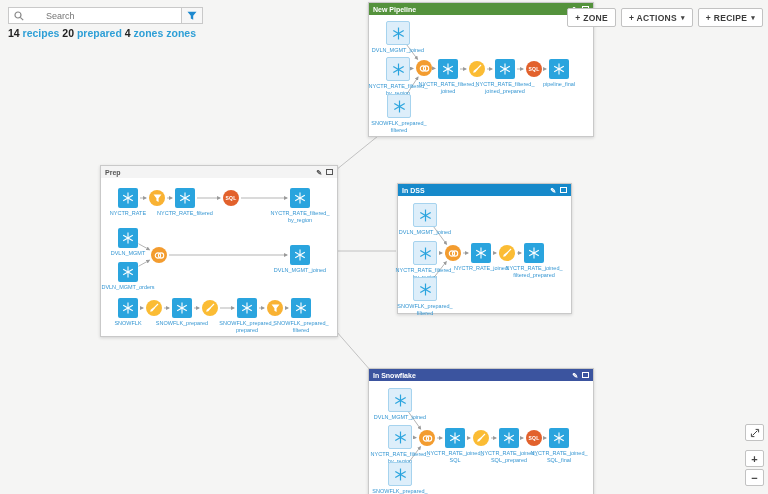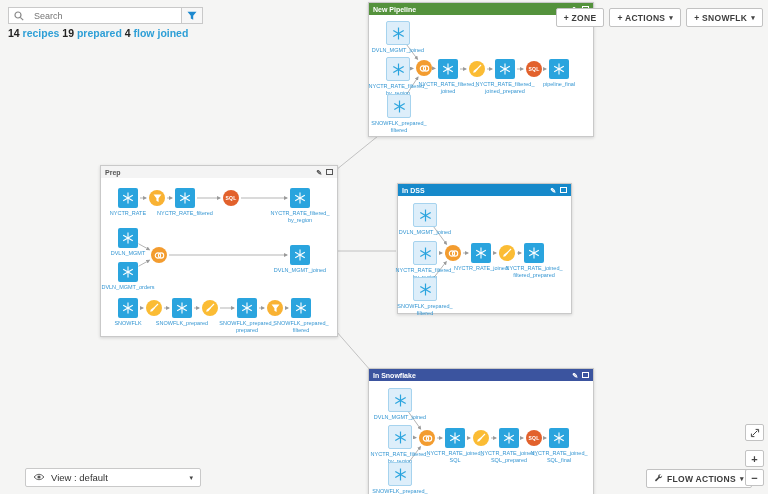--- a/index.html
+++ b/index.html
@@ -1,20 +1,20 @@
 <!DOCTYPE html>
 <html><head>
 <meta charset="utf-8">
 <style>
   html,body { margin:0; padding:0; font-family:"Liberation Sans", sans-serif; }
   .canvas { position:relative; width:768px; height:494px; background:#f5f5f4; overflow:hidden; }
 
   
   .searchbar { position:absolute; left:8px; top:7px; display:flex; height:17px; z-index:30; }
-  .search-box { display:flex; align-items:center; gap:8px; width:162px; background:#fff; border:1px solid #c9c9c9; padding:0 5px; }
+  .search-box { display:flex; align-items:center; gap:20px; width:162px; background:#fff; border:1px solid #c9c9c9; padding:0 5px; }
   .search-box input { border:none; outline:none; flex:1; font-size:9px; color:#444; background:transparent; font-family:"Liberation Sans", sans-serif; }
   .filter-seg { width:20px; display:flex; align-items:center; justify-content:center; background:#f7f7f7; border:1px solid #c9c9c9; border-left:none; }
   .all-seg { width:82px; display:flex; align-items:center; justify-content:space-between; background:#fff; border:1px solid #c9c9c9; border-left:none; padding:0 6px; font-size:9px; color:#333; }
   .caret { font-size:7px; color:#444; }
   .counts { position:absolute; left:8px; top:27px; font-size:10.5px; z-index:30; }
   .counts b { color:#222; font-weight:bold; }
   .counts a { color:#2e9fd6; text-decoration:none;font-weight:bold; }
 
   .topbtns { position:absolute; right:5px; top:8px; display:flex; gap:5px; z-index:30;margin-left:36px; }
   .btn { display:flex; align-items:center; gap:4px; height:17px; background:#fff; border:1px solid #c2c2c2; border-radius:2px;
@@ -71,36 +71,36 @@
         <svg width="10" height="10" viewBox="0 0 10 10">
             <path d="M0.5 0.8 h9 L6.2 4.8 V8.8 L3.8 7.4 V4.8 z" fill="#1d89cf"></path>
           </svg>
       </span>
     </div>
   </div>
 
   <div class="counts">
     <b>14</b>
     <a href="#">recipes</a>
-    <b>19</b>
+    <b>20</b>
     <a href="#">prepared</a>
     <b>4</b>
-    <a href="#">flow joined</a>
+    <a href="#">zones zones</a>
   </div>
 
   <div class="topbtns">
     <div class="btn">
       <span>+ ZONE</span>
     </div>
     <div class="btn">
       <span>+ ACTIONS</span>
       <span class="caret">▾</span>
     </div>
     <div class="btn">
-      <span>+ SNOWFLK</span>
+      <span>+ RECIPE</span>
       <span class="caret">▾</span>
     </div>
   </div>
 
   <div class="zone" style="left:368px;top:2px;width:224px;height:133px">
     <div class="zone-header" style="background: rgb(84, 146, 60); color: rgb(255, 255, 255);">
       <span class="zone-title">New Pipeline</span>
       <span class="zone-icons">
         <span class="zicon">✎</span>
         <span class="sqicon"></span>
@@ -568,40 +568,21 @@
               <line x1="1.2" y1="3.2" x2="10.8" y2="8.8"></line>
               <line x1="10.8" y1="3.2" x2="1.2" y2="8.8"></line>
             </g>
           </svg>
         </div>
         <div class="nlabel" style="left: 144px; top: 69px;">NYCTR_RATE_joined_
 SQL_final</div>
       </div>
   </div>
 
-  <div class="view-select">
-    <span>
-      <svg width="12" height="8" viewBox="0 0 12 8">
-          <path d="M1 4 Q6 -1.5 11 4 Q6 9.5 1 4 z" fill="none" stroke="#555" stroke-width="0.9"></path>
-          <circle cx="6" cy="4" r="1.6" fill="#555"></circle>
-        </svg>
-    </span>
-    <span>View : default</span>
-    <span class="caret">▾</span>
-  </div>
-
-  <div class="btn flow-actions">
-    <span>
-      <svg width="9" height="9" viewBox="0 0 12 12">
-          <path d="M10.8 3.2 a3 3 0 0 1 -3.6 3.6 L3.4 10.6 a1.1 1.1 0 0 1 -1.6 -1.6 L5.6 5.2 a3 3 0 0 1 3.6 -3.6 L7.4 3.4 l0.3 1.5 1.5 0.3 z" fill="#444"></path>
-        </svg>
-    </span>
-    <span>FLOW ACTIONS</span>
-    <span class="caret">▾</span>
-  </div>
+
 
   <div class="zoomstack" style="top:0;height:0;">
     <div class="sqbtn" style="top:424px">
       <svg width="10" height="10" viewBox="0 0 10 10">
         <line x1="2.6" y1="7.4" x2="7.4" y2="2.6" stroke="#444" stroke-width="1"></line>
         <path d="M5.6 1.4 H8.6 V4.4" fill="none" stroke="#444" stroke-width="1"></path>
         <path d="M1.4 5.6 V8.6 H4.4" fill="none" stroke="#444" stroke-width="1"></path>
       </svg>
     </div>
     <div class="sqbtn" style="top:450px">+</div>

